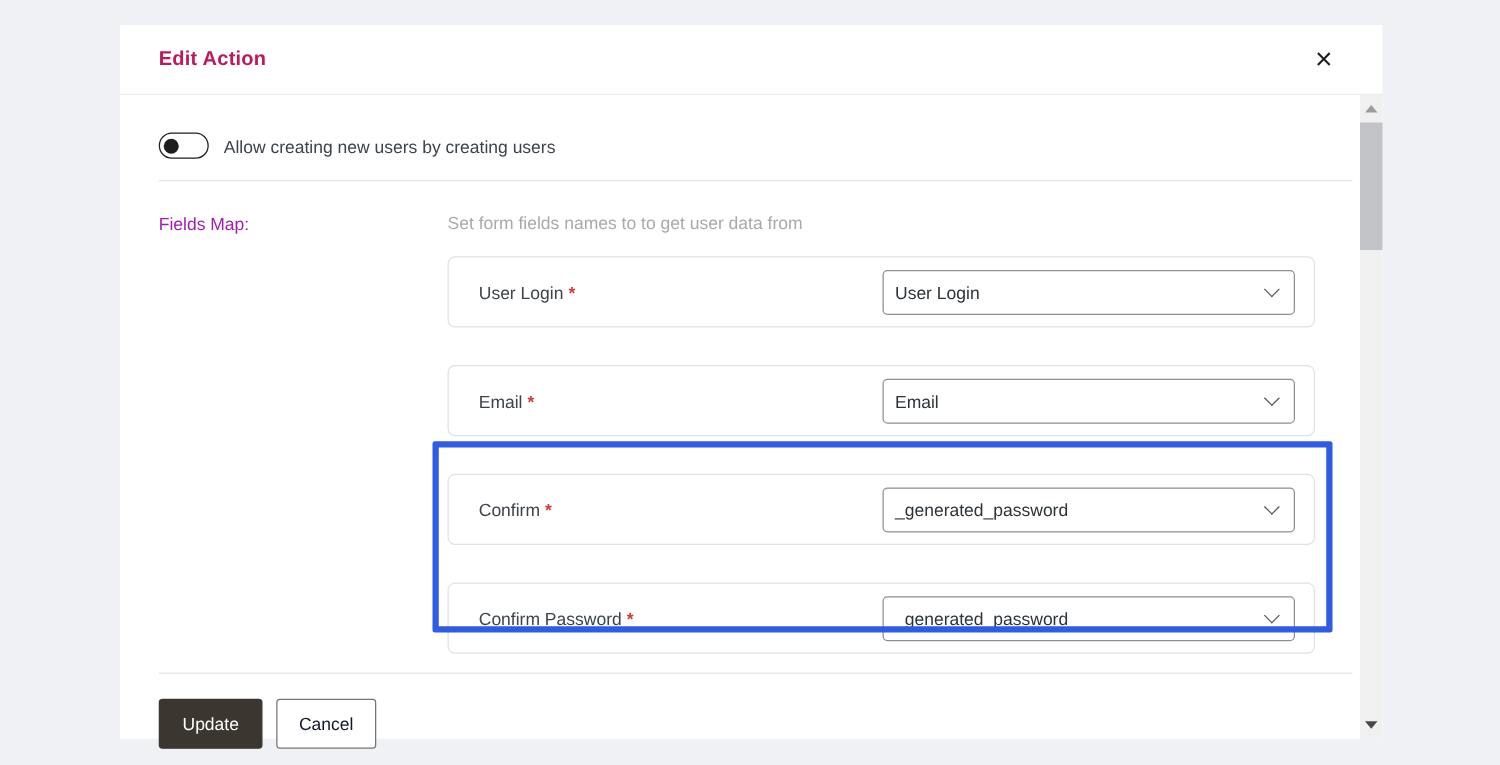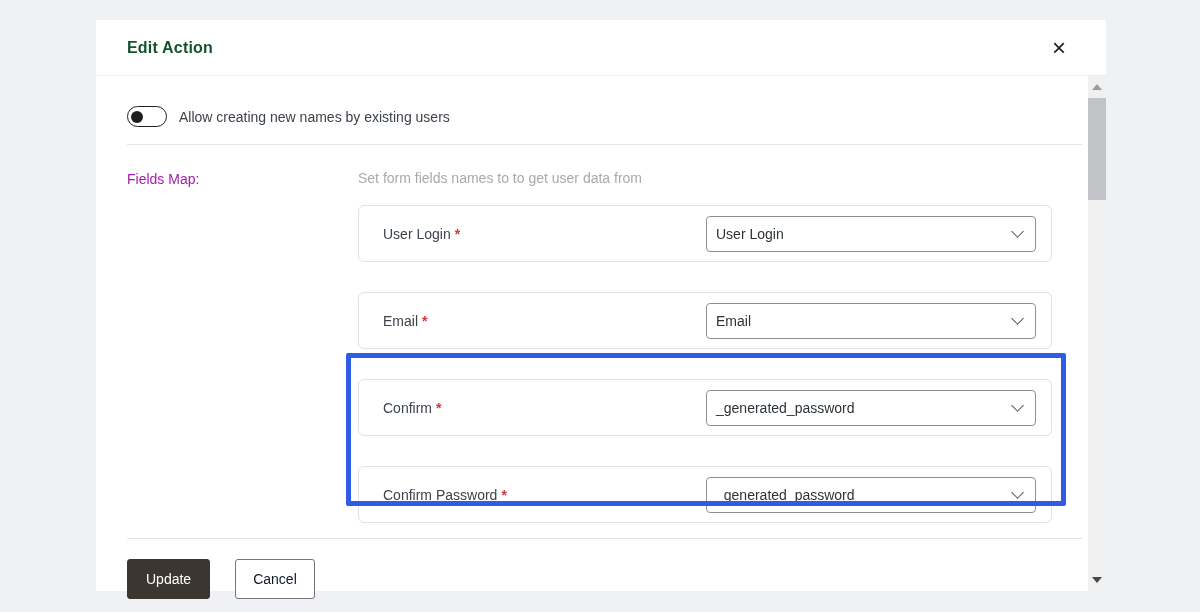--- a/index.html
+++ b/index.html
@@ -15,21 +15,21 @@
     width:1010px; height:571px;
     background:#ffffff;
   }
   
   .modal-header {
     height:56px; box-sizing:border-box;
     border-bottom:1px solid #ececec;
     display:flex; align-items:center; justify-content:space-between;
     padding:0 40px 0 31px;
   }
-  .modal-title { font-size:16px; font-weight:600; color:#14532d; letter-spacing:.2px; }
+  .modal-title { font-size:16px; font-weight:600; color:#be185d; letter-spacing:.2px; }
   .close-btn {
     font-size:24px; line-height:1; color:#1e1e1e;
     cursor:pointer; font-weight:400; user-select:none;
   }
   
   .toggle-row { display:flex; align-items:center; gap:12px; margin:30px 0 0 31px; }
   .toggle {
     width:40px; height:21px; box-sizing:border-box;
     border:1.5px solid #1e1e1e; border-radius:11px;
     background:#fff; position:relative; cursor:pointer; flex:0 0 auto;
@@ -65,21 +65,21 @@
   .chevron {
     width:8px; height:8px; flex:0 0 auto;
     border-right:1.8px solid #50575e; border-bottom:1.8px solid #50575e;
     transform:rotate(45deg); margin-top:-5px;
   }
   
   .modal-footer {
     margin:15px 24px 0 31px;
     border-top:1px solid #e5e5e5;
     padding-top:20px;
-    display:flex; gap:25px;
+    display:flex; gap:11px;
   }
   .btn {
     height:40px; font-size:14px; font-family:inherit;
     border-radius:3px; cursor:pointer;
   }
   .btn-update {
     background:var(--update-button-bg,#3b3630);
     border:1px solid var(--update-button-bg,#3b3630);
     color:#fff; padding:0 18px;
   }
@@ -121,21 +121,21 @@
 
   <div class="modal-header">
     <div class="modal-title">Edit Action</div>
     <div class="close-btn">×</div>
   </div>
 
   <div class="toggle-row">
     <div class="toggle">
       <span class="toggle-knob"></span>
     </div>
-    <div class="toggle-label">Allow creating new names by existing users</div>
+    <div class="toggle-label">Allow creating new users by creating users</div>
   </div>
 
   <div class="section-divider"></div>
 
   <div class="fields-section">
     <div class="fields-map-label">Fields Map:</div>
     <div class="fields-right">
       <div class="fields-hint">Set form fields names to to get user data from</div>
 
       <div class="field-row">

